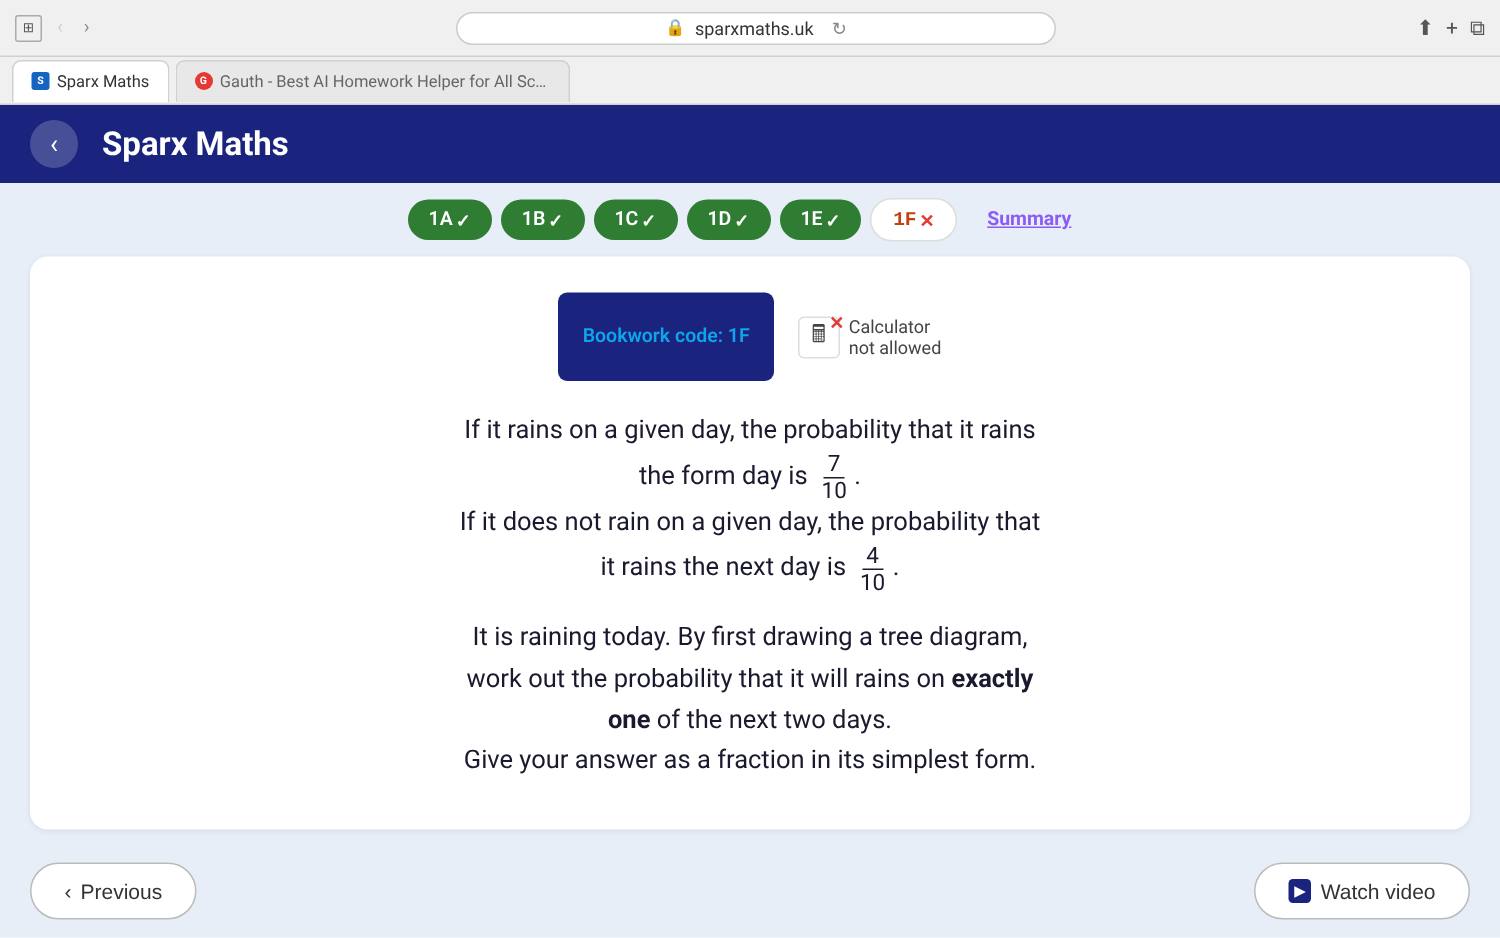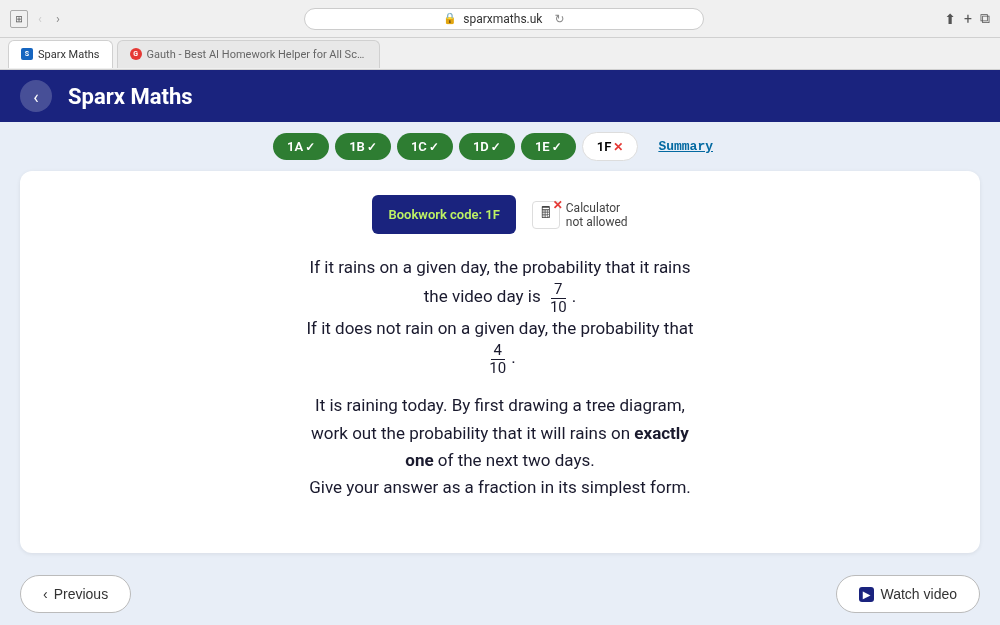--- a/index.html
+++ b/index.html
@@ -186,27 +186,26 @@
     }
     .topic-tab.completed {
       background: #2e7d32;
       color: white;
     }
     .topic-tab.active-fail {
       background: white;
       color: #333;
       border: 1px solid #ddd;
     }
-    .topic-tab.active-fail .tab-label { color: #000000; }
+    .topic-tab.active-fail .tab-label { color: #c2410c; font-family: Liberation Mono, monospace; }
     .topic-tab.summary {
       background: transparent;
-      color: #0369a1;
+      color: #8b5cf6;
       font-weight: 700;
       text-decoration: underline;
-      font-family: Liberation Mono, monospace;
     }
     .check-icon { font-size: 12px; }
     .x-icon { color: #e53935; font-size: 12px; }
 
     
     .main-content {
       flex: 1;
       padding: 0 20px 10px 20px;
       display: flex;
       flex-direction: column;
@@ -225,23 +224,23 @@
 
     .bookwork-bar {
       display: flex;
       align-items: center;
       justify-content: center;
       gap: 16px;
       margin-bottom: 20px;
     }
     .bookwork-code {
       background: #1a237e;
-      color: #bef264;
+      color: #0ea5e9;
       border-radius: 6px;
-      padding: 12px 16px;
+      padding: 22px 16px;
       font-size: 13px;
       font-weight: 600;
     }
     .calculator-info {
       display: flex;
       align-items: center;
       gap: 6px;
       font-size: 12px;
       color: #444;
     }
@@ -428,26 +427,27 @@
           <div>
             <div>Calculator</div>
             <div>not allowed</div>
           </div>
         </div>
       </div>
 
       <div class="question-text">
         <div class="question-section">
           <span>If it rains on a given day, the probability that it rains</span><br>
-          <span>the video day is</span>
+          <span>the form day is</span>
           <span class="fraction">
             <span class="frac-num">7</span>
             <span class="frac-den">10</span>
           </span><span>.</span><br>
           <span>If it does not rain on a given day, the probability that</span><br>
+          <span>it rains the next day is</span>
           <span class="fraction">
             <span class="frac-num">4</span>
             <span class="frac-den">10</span>
           </span><span>.</span>
         </div>
 
         <div class="question-section-2">
           <span>It is raining today. By first drawing a tree diagram,</span><br>
           <span>work out the probability that it will rains on</span>
           <strong>exactly</strong><br>

